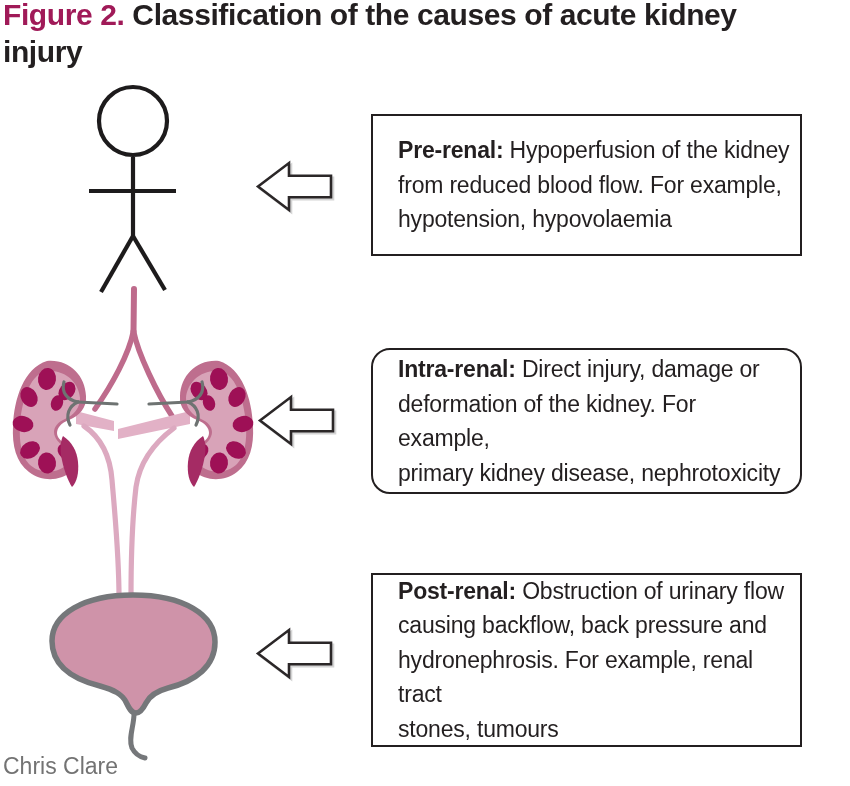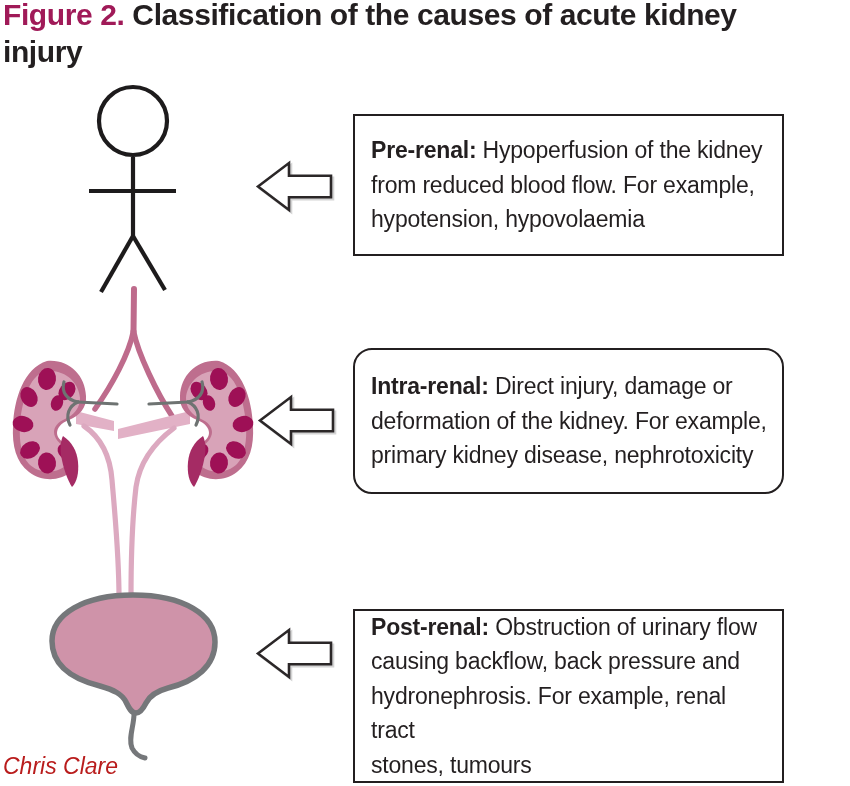--- a/index.html
+++ b/index.html
@@ -2,30 +2,30 @@
 <html><head>
 <meta charset="utf-8">
 <style>
   html,body{margin:0;padding:0;background:#ffffff;}
   .page{position:relative;width:850px;height:786px;background:#ffffff;overflow:hidden;
         font-family:"Liberation Sans", sans-serif;color:#231F20;}
   .title{position:absolute;left:3px;top:-4px;margin:0;width:844px;
          font-size:30px;font-weight:700;line-height:37px;letter-spacing:-0.4px;color:#231F20;}
   .title-prefix{color:#A01A58;}
   .title-main{white-space:pre-line;}
-  .textbox{position:absolute;left:353px;width:431px;box-sizing:border-box;
+  .textbox{position:absolute;left:371px;width:431px;box-sizing:border-box;
            border:2.5px solid #231F20;background:#ffffff;
-           display:flex;align-items:center;padding:0 8px 0 16px;}
+           display:flex;align-items:center;padding:0 8px 0 25px;}
   .box-pre{top:114px;height:142px;}
   .box-intra{top:348px;height:146px;border-radius:19px;}
-  .box-post{top:573px;height:174px;margin-top:36px;}
+  .box-post{top:573px;height:174px;}
   .textbox p{margin:0;font-size:23px;line-height:34.5px;letter-spacing:-0.2px;}
   .box-label{font-weight:700;}
   .box-body{white-space:pre-line;}
-  .credit{position:absolute;left:3px;top:752px;font-size:23px;line-height:28px;color:#b91c1c;font-style:italic;}
+  .credit{position:absolute;left:3px;top:752px;font-size:23px;line-height:28px;color:#737373;}
   svg.diagram{position:absolute;left:0;top:0;}
   .arrow{filter:drop-shadow(2px 2px 0 #d4d4d4);}
 </style>
 </head>
 <body>
 
 <div class="page">
 
   <h1 class="title"><span class="title-prefix">Figure 2.</span><span class="title-main"> Classification of the causes of acute kidney
 injury</span></h1>

